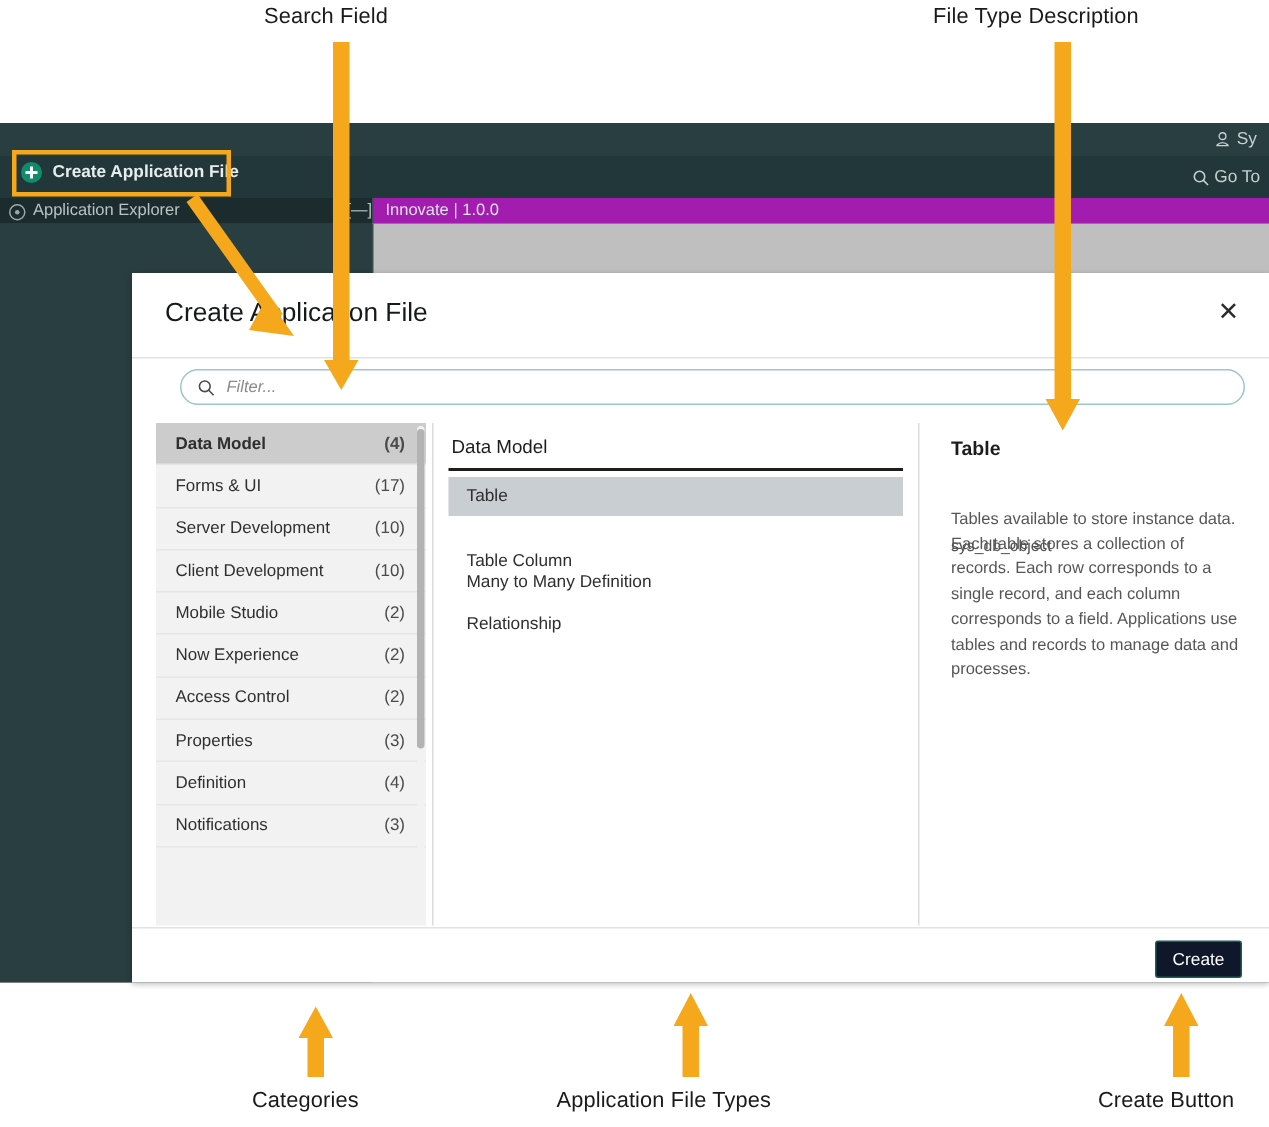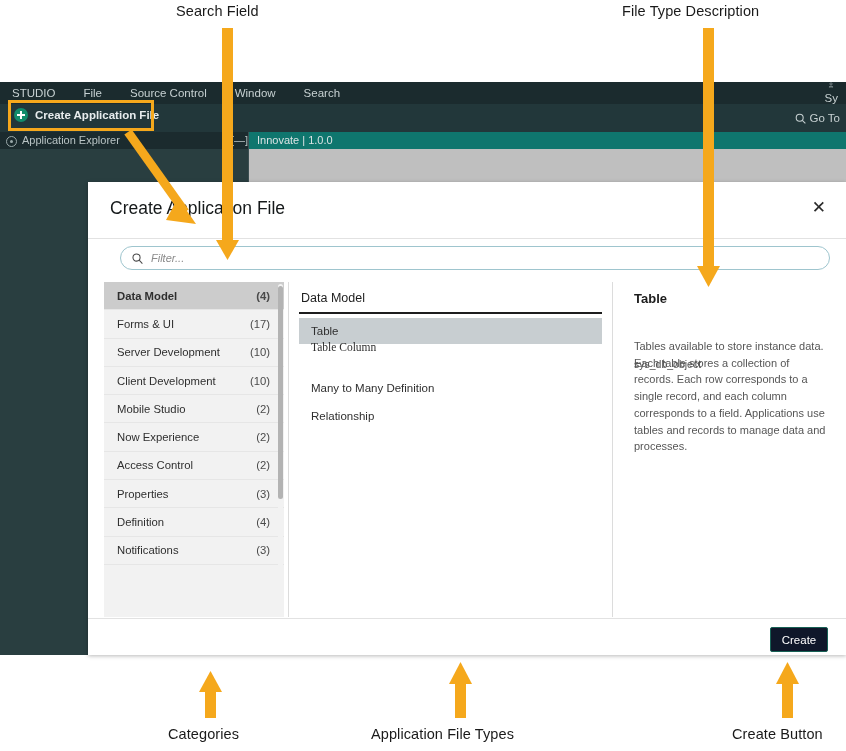--- a/index.html
+++ b/index.html
@@ -57,21 +57,20 @@
   .menubar-right {
     position: absolute;
     right: 8px; top: 0;
     height: 22px;
     display: flex;
     align-items: center;
     gap: 4px;
     color: #c7d1d2;
     font-size: 11.5px;
     overflow: hidden;
-    flex-direction: column;
   }
   .toolbar {
     position: absolute;
     left: 0; top: 22px;
     width: 846px; height: 28px;
     background: #22373a;
   }
   .toolbar-right {
     position: absolute;
     right: 6px; top: 22px;
@@ -138,21 +137,21 @@
   .collapse-mark {
     position: absolute;
     left: 231px; top: 2px;
     color: #b8c3c4;
     font-size: 11px;
   }
   .tabstrip {
     position: absolute;
     left: 248px; top: 50px;
     width: 598px; height: 17px;
-    background: #0f766e;
+    background: #a21caf;
     border-left: 1px solid #3b4f52;
   }
   .tab-label {
     position: absolute;
     left: 8px; top: 2px;
     color: #dbe3e4;
     font-size: 11px;
   }
   .content-pane {
     position: absolute;
@@ -384,27 +383,20 @@
 
   <rect x="782" y="680" width="11" height="38" fill="#F5A81C"></rect>
   <polygon points="776,684 799,684 787.5,662" fill="#F5A81C"></polygon>
 
   <line x1="128" y1="132" x2="185" y2="212" stroke="#F5A81C" stroke-width="9"></line>
   <polygon points="178,198 196,224 166,220" fill="#F5A81C"></polygon>
 </svg>
 
 <div class="app">
 
-  <div class="menubar">
-    <span class="menu-item first">STUDIO</span>
-    <span class="menu-item" style="margin-left:28px;">File</span>
-    <span class="menu-item" style="margin-left:28px;">Source Control</span>
-    <span class="menu-item" style="margin-left:28px;">Window</span>
-    <span class="menu-item" style="margin-left:28px;">Search</span>
-  </div>
 
   <div class="menubar-right">
     <svg width="12" height="12" viewBox="0 0 16 16">
       <circle cx="8" cy="5" r="3" fill="none" stroke="#c7d1d2" stroke-width="1.2"></circle>
       <path d="M3 13 Q8 8.5 13 13" fill="none" stroke="#c7d1d2" stroke-width="1.2"></path>
       <line x1="2.5" y1="13.4" x2="13.5" y2="13.4" stroke="#c7d1d2" stroke-width="1.2"></line>
     </svg>
     <span>Sy</span>
   </div>
 
@@ -502,21 +494,21 @@
     <div class="cat-scrollbar"></div>
     <div class="cat-scroll-thumb"></div>
 
     <div class="types-col">
       <div class="types-head">Data Model</div>
       <div class="types-head-rule"></div>
 
       <div class="type-item selected" style="top:36px;">
         <span>Table</span>
       </div>
-      <div class="type-item" style="top:52px;font-family:Liberation Serif, serif;">
+      <div class="type-item" style="top:79px;">
         <span>Table Column</span>
       </div>
       <div class="type-item" style="top:93px;">
         <span>Many to Many Definition</span>
       </div>
       <div class="type-item" style="top:121px;">
         <span>Relationship</span>
       </div>
     </div>
 

